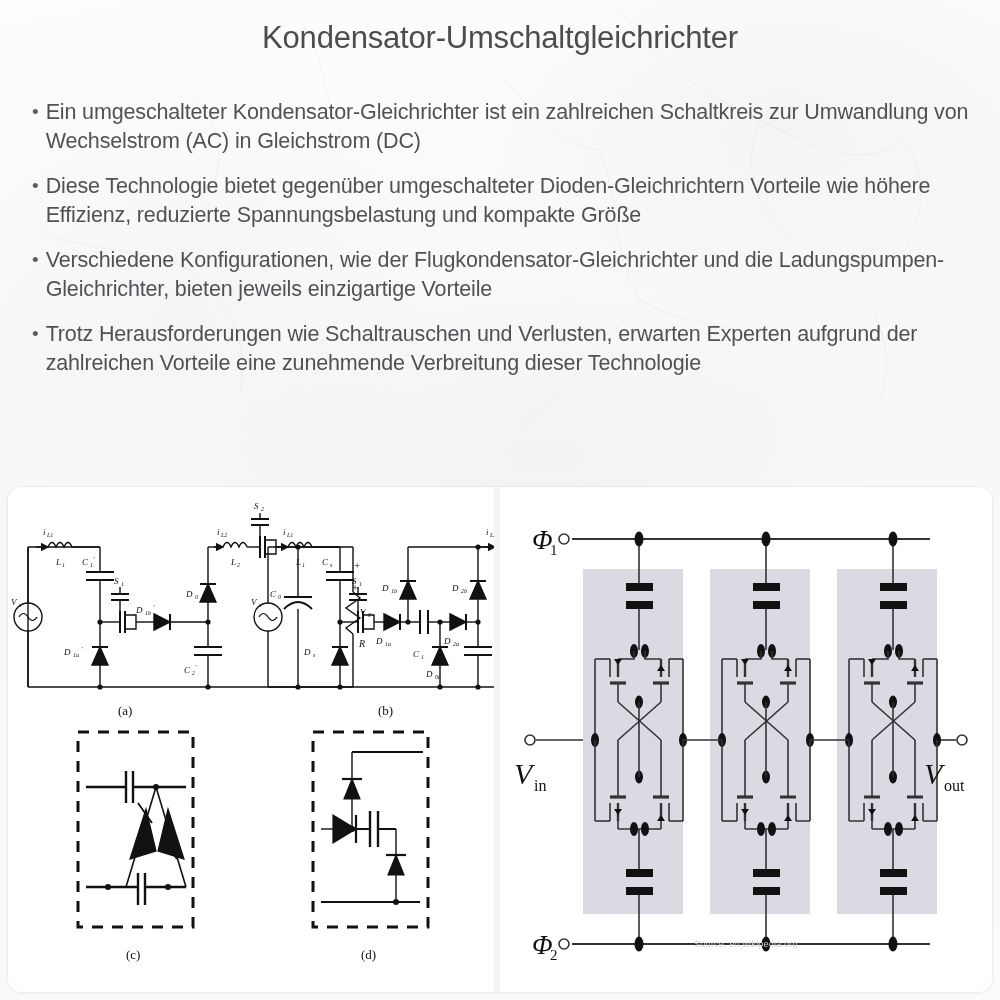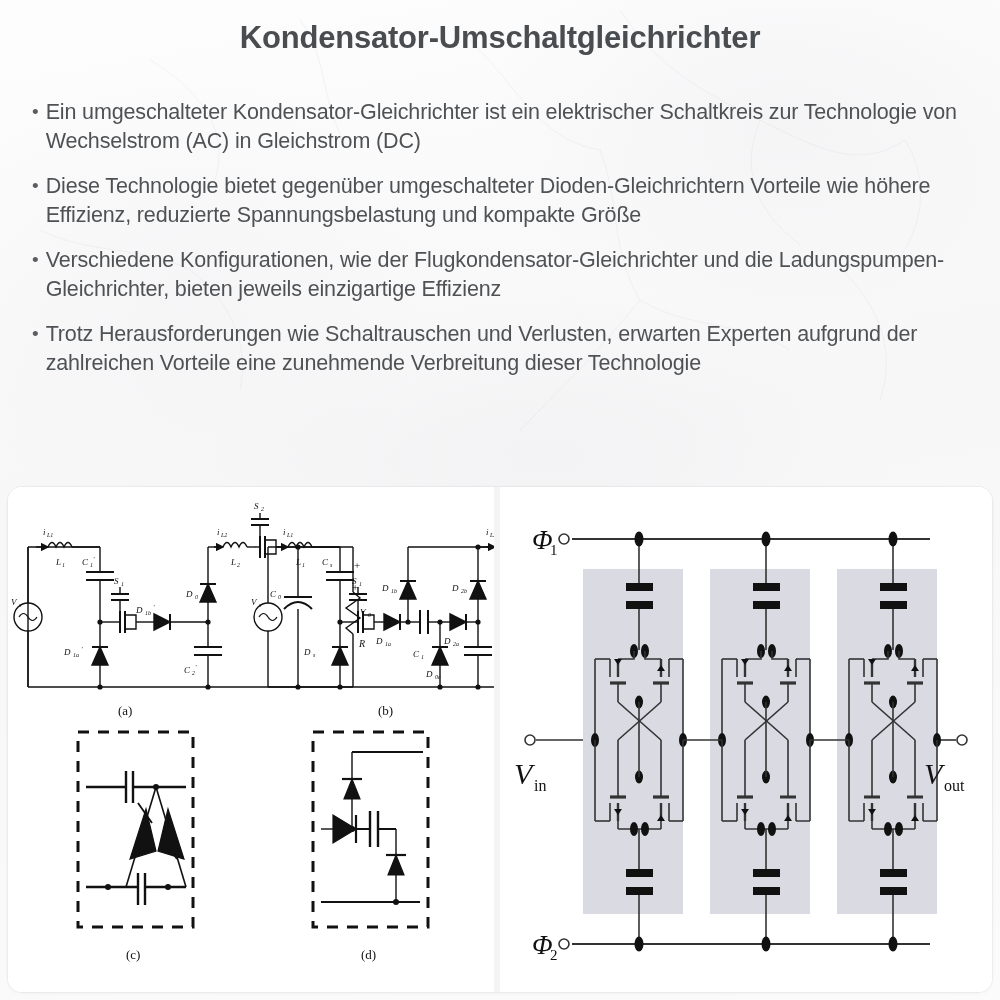--- a/index.html
+++ b/index.html
@@ -18,21 +18,21 @@
       radial-gradient(ellipse 500px 240px at 55% 46%, rgba(140,140,155,.045), rgba(0,0,0,0) 70%),
       linear-gradient(170deg,#fdfdfd 0%,#f7f7f8 45%,#fbfbfb 100%);
     pointer-events:none;
   }
   .veins{position:absolute;inset:0;pointer-events:none;opacity:.5;}
 
   
   .title{
     position:absolute;top:20px;left:0;width:1000px;
     text-align:center;
-    font-size:31px;font-weight:700;letter-spacing:-0.2px;
+    font-size:31px;font-weight:400;letter-spacing:-0.2px;
     color:#4a4d50;
   }
 
   
   .bullets{
     position:absolute;top:98px;left:32px;width:940px;
   }
   .bullet{
     display:flex;align-items:flex-start;
     margin-bottom:17px;
@@ -93,29 +93,29 @@
     <path d="M820 250 C 870 290, 900 340, 880 400"></path>
     <path d="M300 20 C 330 60, 320 110, 350 150"></path>
   </g>
 </svg>
 
 <div class="title">Kondensator-Umschaltgleichrichter</div>
 
 <div class="bullets">
   <div class="bullet">
     <span class="dot">•</span>
-    <span class="txt">Ein umgeschalteter Kondensator-Gleichrichter ist ein elektrischer Schaltkreis zur Technologie von Wechselstrom (AC) in Gleichstrom (DC)</span>
+    <span class="txt">Ein umgeschalteter Kondensator-Gleichrichter ist ein zahlreichen Schaltkreis zur Umwandlung von Wechselstrom (AC) in Gleichstrom (DC)</span>
   </div>
   <div class="bullet">
     <span class="dot">•</span>
     <span class="txt">Diese Technologie bietet gegenüber umgeschalteter Dioden-Gleichrichtern Vorteile wie höhere Effizienz, reduzierte Spannungsbelastung und kompakte Größe</span>
   </div>
   <div class="bullet">
     <span class="dot">•</span>
-    <span class="txt">Verschiedene Konfigurationen, wie der Flugkondensator-Gleichrichter und die Ladungspumpen-Gleichrichter, bieten jeweils einzigartige Effizienz</span>
+    <span class="txt">Verschiedene Konfigurationen, wie der Flugkondensator-Gleichrichter und die Ladungspumpen-Gleichrichter, bieten jeweils einzigartige Vorteile</span>
   </div>
   <div class="bullet">
     <span class="dot">•</span>
     <span class="txt">Trotz Herausforderungen wie Schaltrauschen und Verlusten, erwarten Experten aufgrund der zahlreichen Vorteile eine zunehmende Verbreitung dieser Technologie</span>
   </div>
 </div>
 
 <div class="card">
 
   <div class="panel-left">
@@ -700,14 +700,15 @@
         <g>
           <text x="14" y="297" font-size="30" font-style="italic">V</text>
           <text x="34" y="304" font-size="16">in</text>
         </g>
         <g>
           <text x="424" y="297" font-size="30" font-style="italic">V</text>
           <text x="444" y="304" font-size="16">out</text>
         </g>
       </g>
     </svg>
+    <div class="src-note">Source: en.wikipedia.org</div>
   </div>
 </div>
 
 </body></html>

